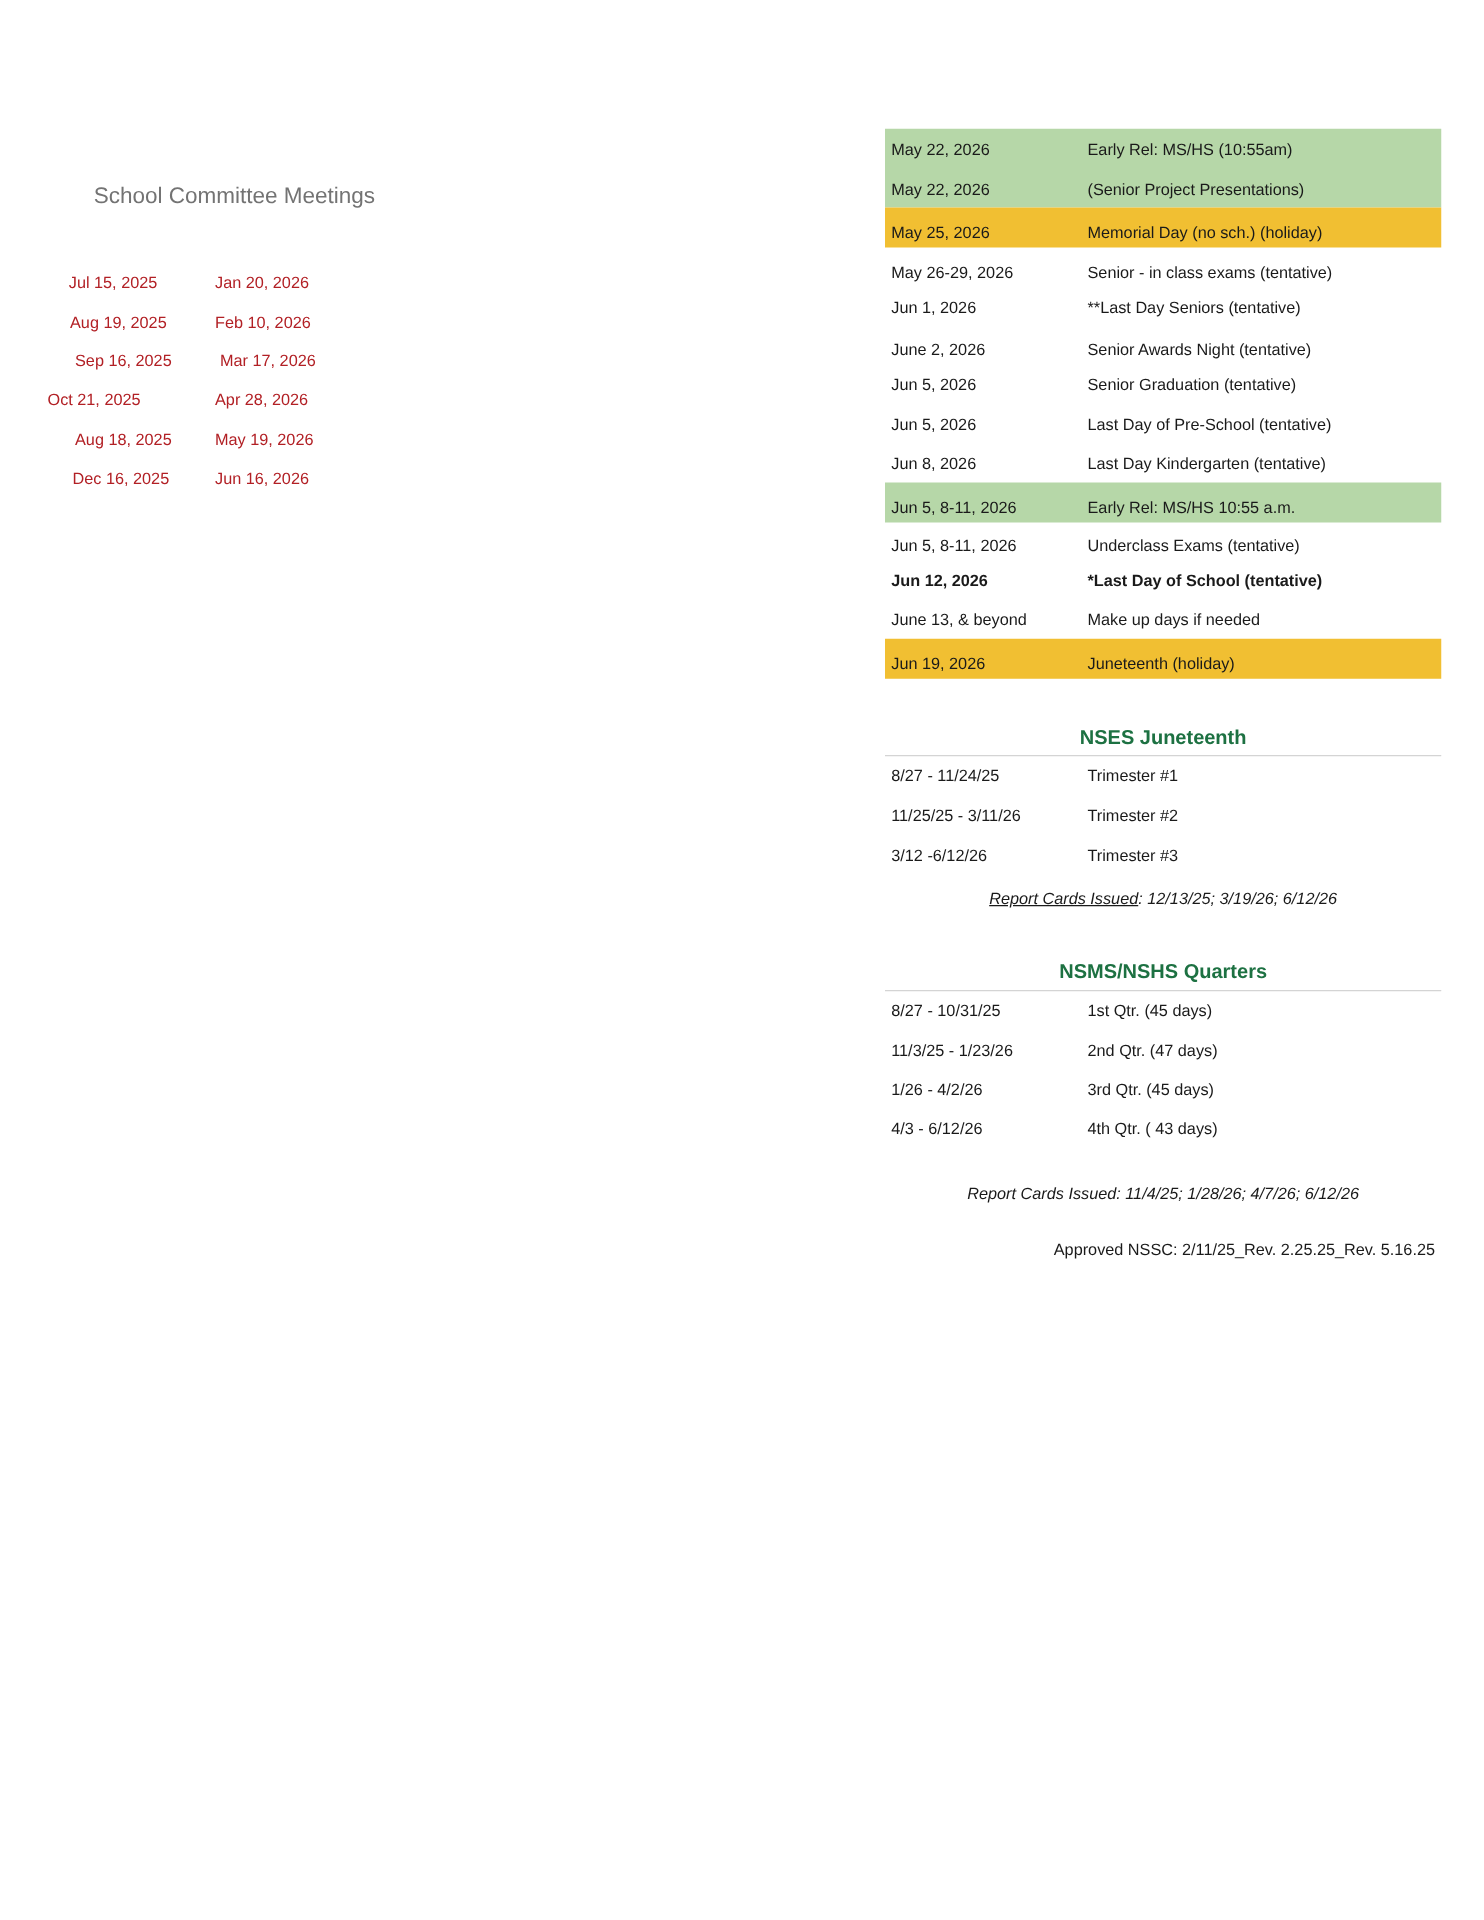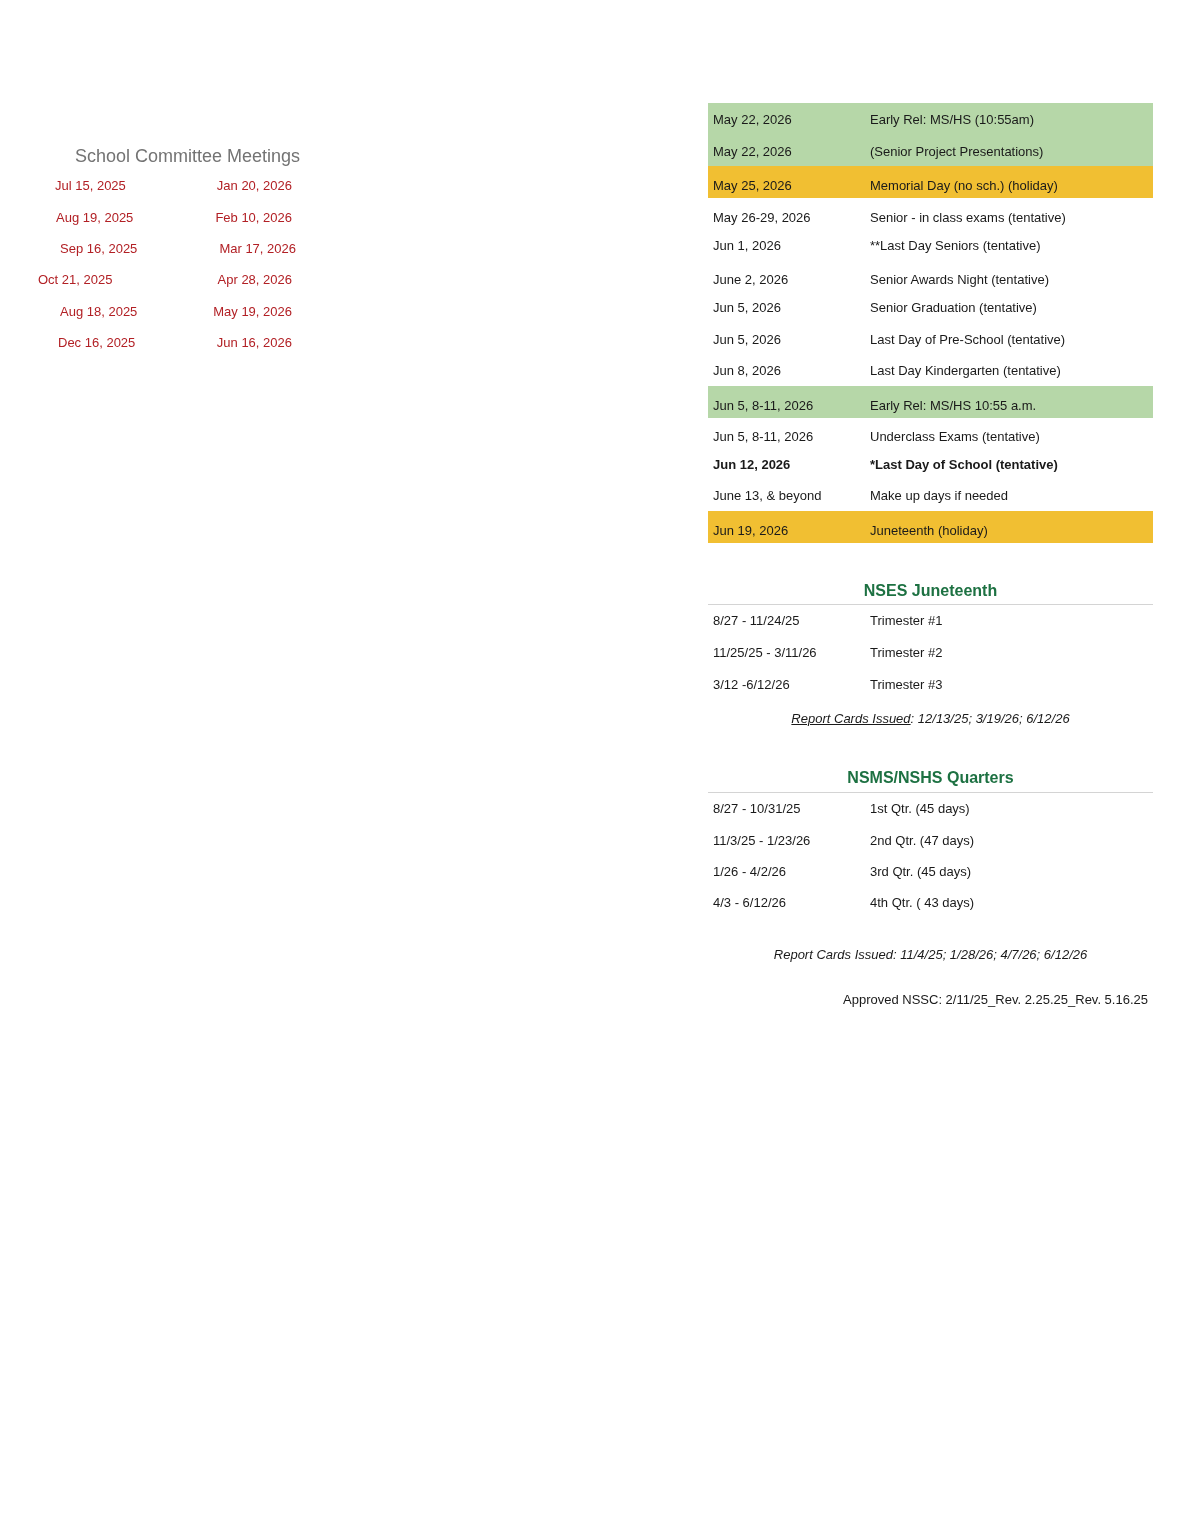--- a/index.html
+++ b/index.html
@@ -1,22 +1,22 @@
 <!DOCTYPE html>
 <html><head>
 <meta charset="utf-8">
 <style>
   html, body { margin: 0; padding: 0; background: #ffffff; }
   body { width: 1187px; height: 1536px; position: relative; overflow: hidden;
          font-family: "Liberation Sans", "DejaVu Sans", sans-serif; color: #1a1a1a; }
 
   
   .sc-title { position: absolute; left: 75px; top: 146px; font-size: 18px; font-weight: normal; color: #737373; }
-  .sc-date { position: absolute; font-size: 13px; color: #b22025; white-space: nowrap; }
-  .sc-right { text-align: right; width: 120px; }
+  .sc-date { position: absolute; font-size: 13px; color: #b22025; white-space: nowrap; margin-top: 40px; }
+  .sc-right { text-align: left; width: 120px; }
 
   
   .rc { position: absolute; left: 708px; width: 445px; }
   .row { position: absolute; left: 0; width: 445px; font-size: 13px; }
   .row .d { position: absolute; left: 5px; white-space: nowrap; }
   .row .e { position: absolute; left: 162px; white-space: nowrap; }
   .bold { font-weight: bold; }
 
   .green { position: absolute; left: 708px; width: 445px; background: #b6d7a8; }
   .orange { position: absolute; left: 708px; width: 445px; background: #f1bf32; }

